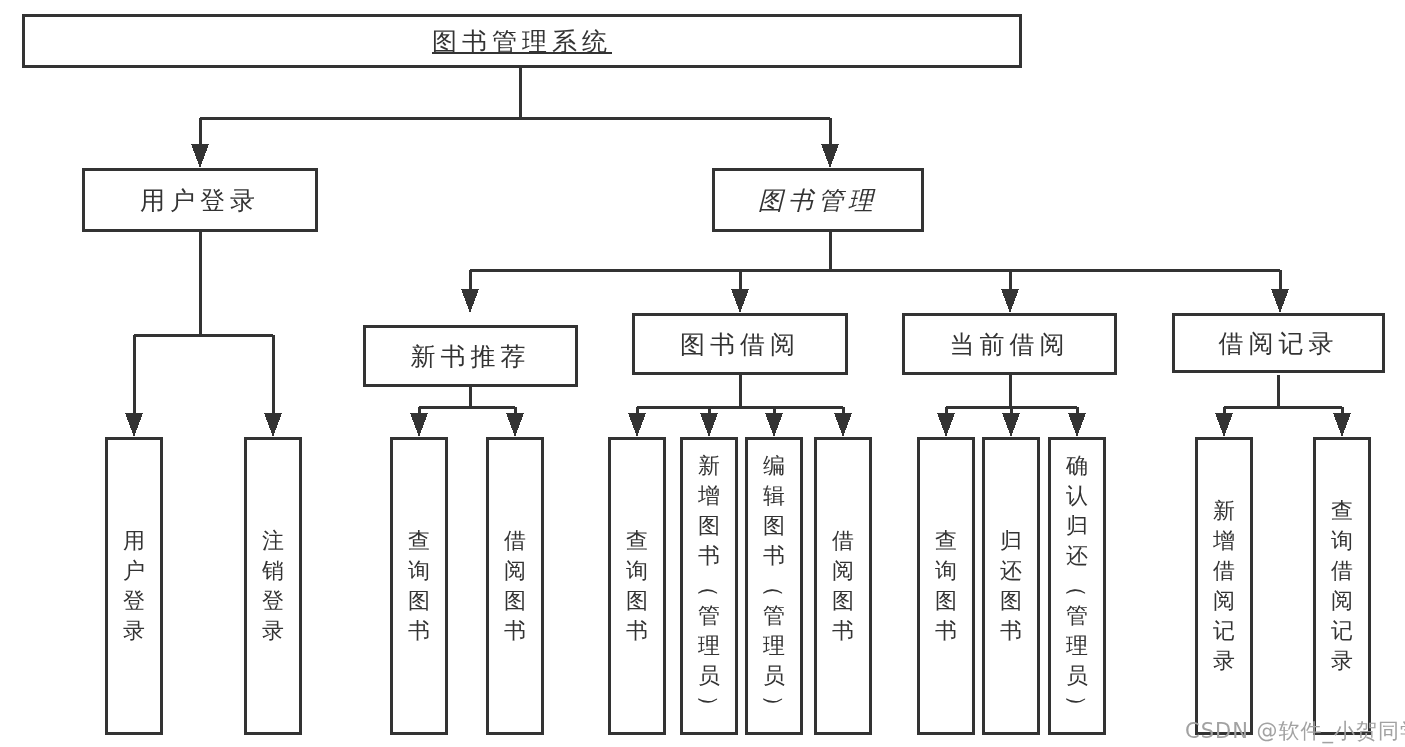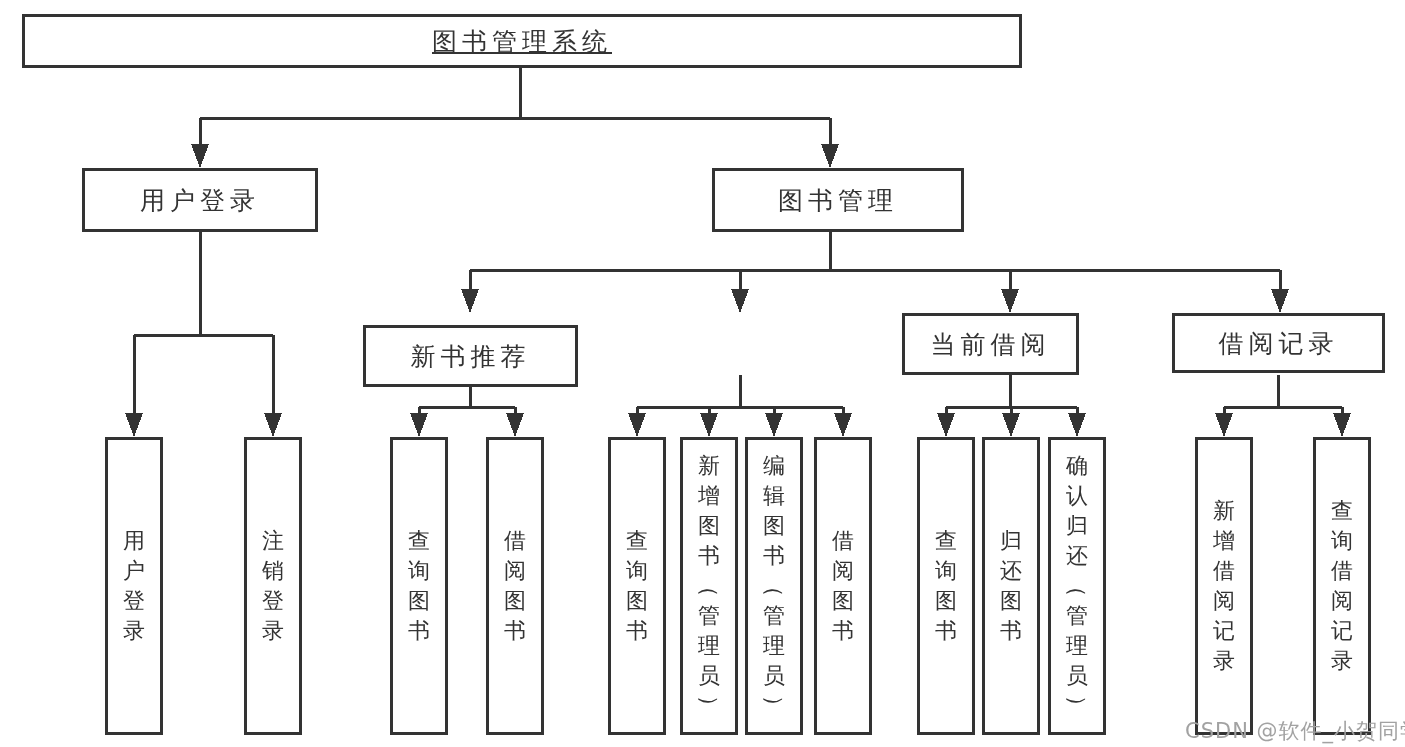--- a/index.html
+++ b/index.html
@@ -102,24 +102,25 @@
         <polygon points="1215,413 1233,413 1224,437" stroke="none"></polygon>
         <path d="M1342 407 V413" fill="none"></path>
         <polygon points="1333,413 1351,413 1342,437" stroke="none"></polygon>
       </g>
     </g>
   </svg>
 
   <div class="box hbox" style="left:22px; top:14px; width:1000px; height:54px;text-decoration:underline;">图书管理系统</div>
 
   <div class="box hbox" style="left:82px; top:168px; width:236px; height:64px;">用户登录</div>
-  <div class="box hbox" style="left:712px; top:168px; width:252px; height:64px;">图书管理</div>
+  <div class="box hbox" style="left:712px; top:168px; width:212px; height:64px;font-style:italic;">图书管理</div>
 
   <div class="box hbox" style="left:363px; top:325px; width:215px; height:62px;">新书推荐</div>
-  <div class="box hbox" style="left:902px; top:313px; width:177px; height:62px;">当前借阅</div>
+  <div class="box hbox" style="left:632px; top:313px; width:216px; height:62px;">图书借阅</div>
+  <div class="box hbox" style="left:902px; top:313px; width:215px; height:62px;">当前借阅</div>
   <div class="box hbox" style="left:1172px; top:313px; width:213px; height:60px;">借阅记录</div>
 
   <div class="box vbox vtext" style="left:105px; top:437px; width:58px; height:298px;">
       <span>用</span>
       <span>户</span>
       <span>登</span>
       <span>录</span>
     </div>
   <div class="box vbox vtext" style="left:244px; top:437px; width:58px; height:298px;">
       <span>注</span>

